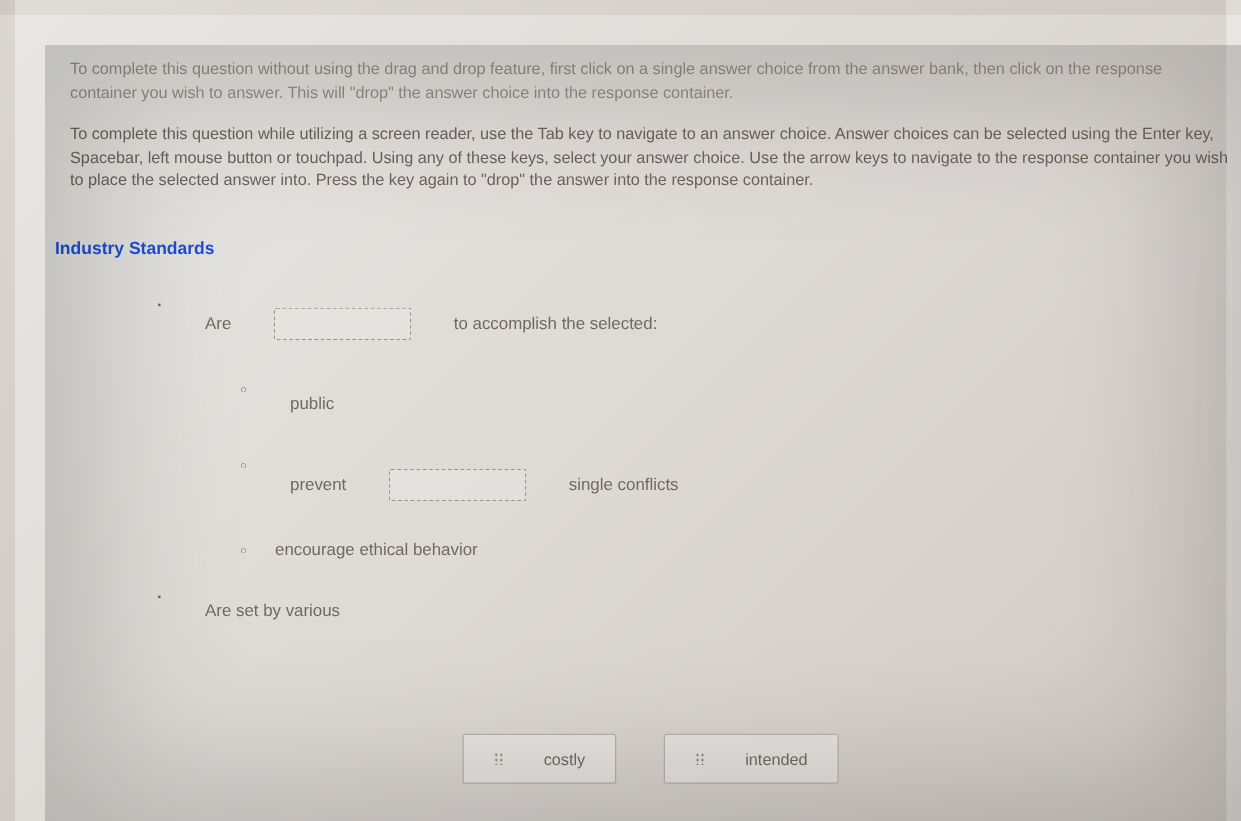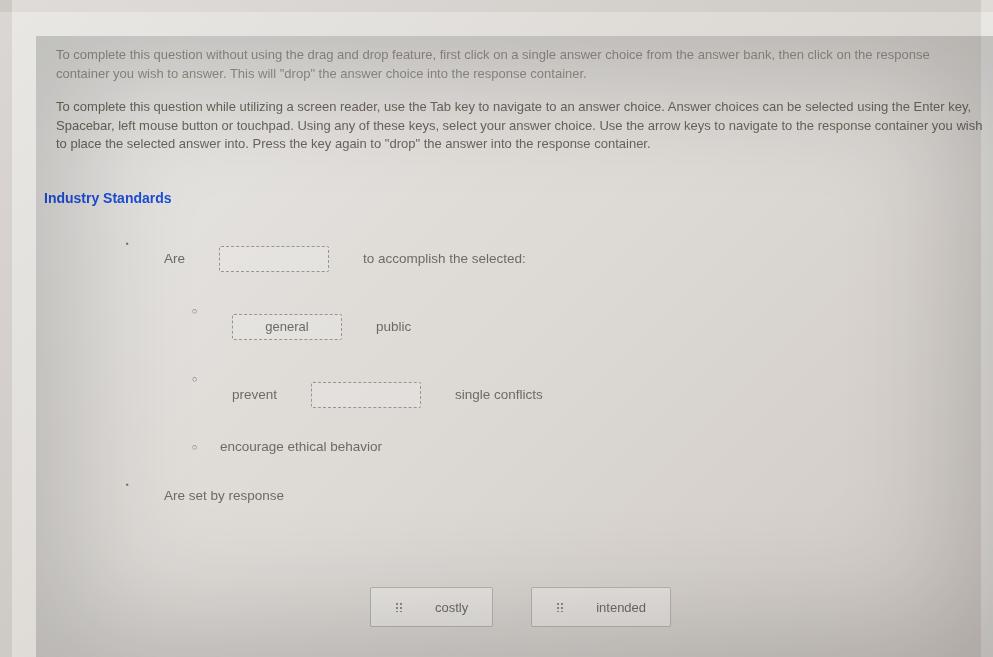--- a/index.html
+++ b/index.html
@@ -100,39 +100,38 @@
   <ul class="outer">
     <li>
       <div class="line">
         <span>Are</span>
         <span class="dropzone empty"></span>
         <span>to accomplish the selected:</span>
       </div>
       <ul class="inner">
         <li>
           <div class="line">
-            <span class="dropzone">general</span>
             <span>public</span>
           </div>
         </li>
         <li>
           <div class="line">
             <span>prevent</span>
             <span class="dropzone empty"></span>
             <span>single conflicts</span>
           </div>
         </li>
         <li>
           <span>encourage ethical behavior</span>
         </li>
       </ul>
     </li>
     <li>
       <div class="line">
-        <span>Are set by response</span>
+        <span>Are set by various</span>
       </div>
     </li>
   </ul>
 </div>
 
 <div class="answer-bank">
   <div class="chip">
     <span class="grip"></span>
     <span>costly</span>
   </div>

